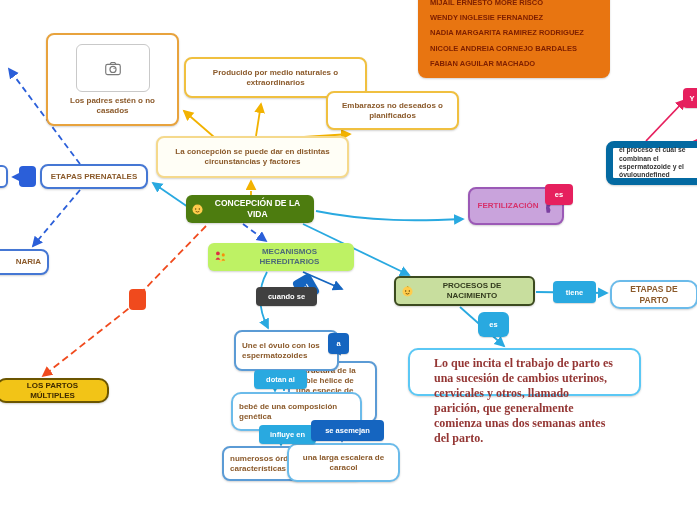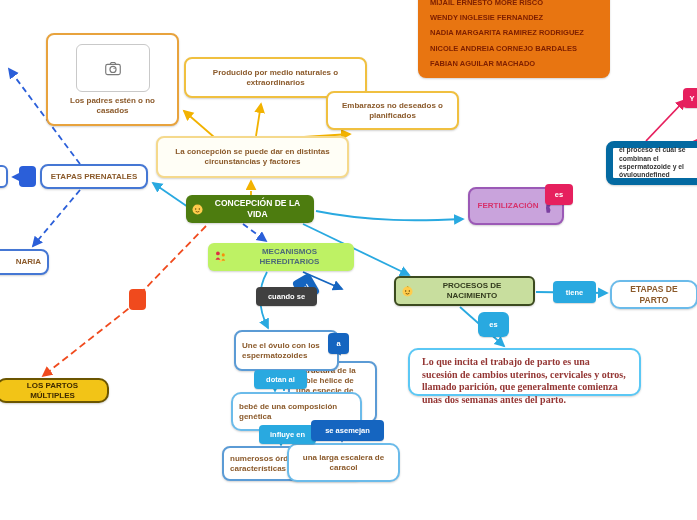--- a/index.html
+++ b/index.html
@@ -25,22 +25,22 @@
   .fill-green{background:#C8DE9E;border:2px solid #3B4A1E;color:#333B1E;border-radius:6px;}
   .fill-gold{background:#F2C417;border:2px solid #6B5500;color:#3F2A00;border-radius:10px;}
   .edge-label{position:absolute;z-index:4;border-radius:4px;color:#fff;font-weight:bold;
               font-size:7.5px;display:flex;align-items:center;justify-content:center;
               padding:2px 4px;box-sizing:border-box;box-shadow:0 1px 1px rgba(0,0,0,.15);}
   .lab-lblue{background:#29A9E0;}
   .lab-dblue{background:#1565C0;}
   .lab-pink{background:#E6205E;}
   .marker{position:absolute;z-index:3;border-radius:4px;}
   .left-txt .txt{text-align:left;}
-  .serif-box{font-family:"Liberation Serif",serif;color:#943634;font-size:10px;
-             font-weight:bold;text-align:left;align-items:flex-start;padding:6px 12px;}
+  .serif-box{font-family:"Liberation Serif",serif;color:#943634;font-size:12px;
+             font-weight:bold;text-align:left;align-items:flex-start;padding:6px 24px;}
   .img-ph{width:72px;height:46px;border:1.5px solid #C9C9C9;border-radius:6px;
           display:flex;align-items:center;justify-content:center;margin:0 auto 4px auto;background:#fff;}
   .names .txt div{padding:3px 0;text-align:left;font-size:7.5px;white-space:nowrap;}
   .icon{display:inline-block;vertical-align:middle;margin-right:4px;line-height:0;}
 </style>
 </head>
 <body>
 
 <div id="canvas">
 

